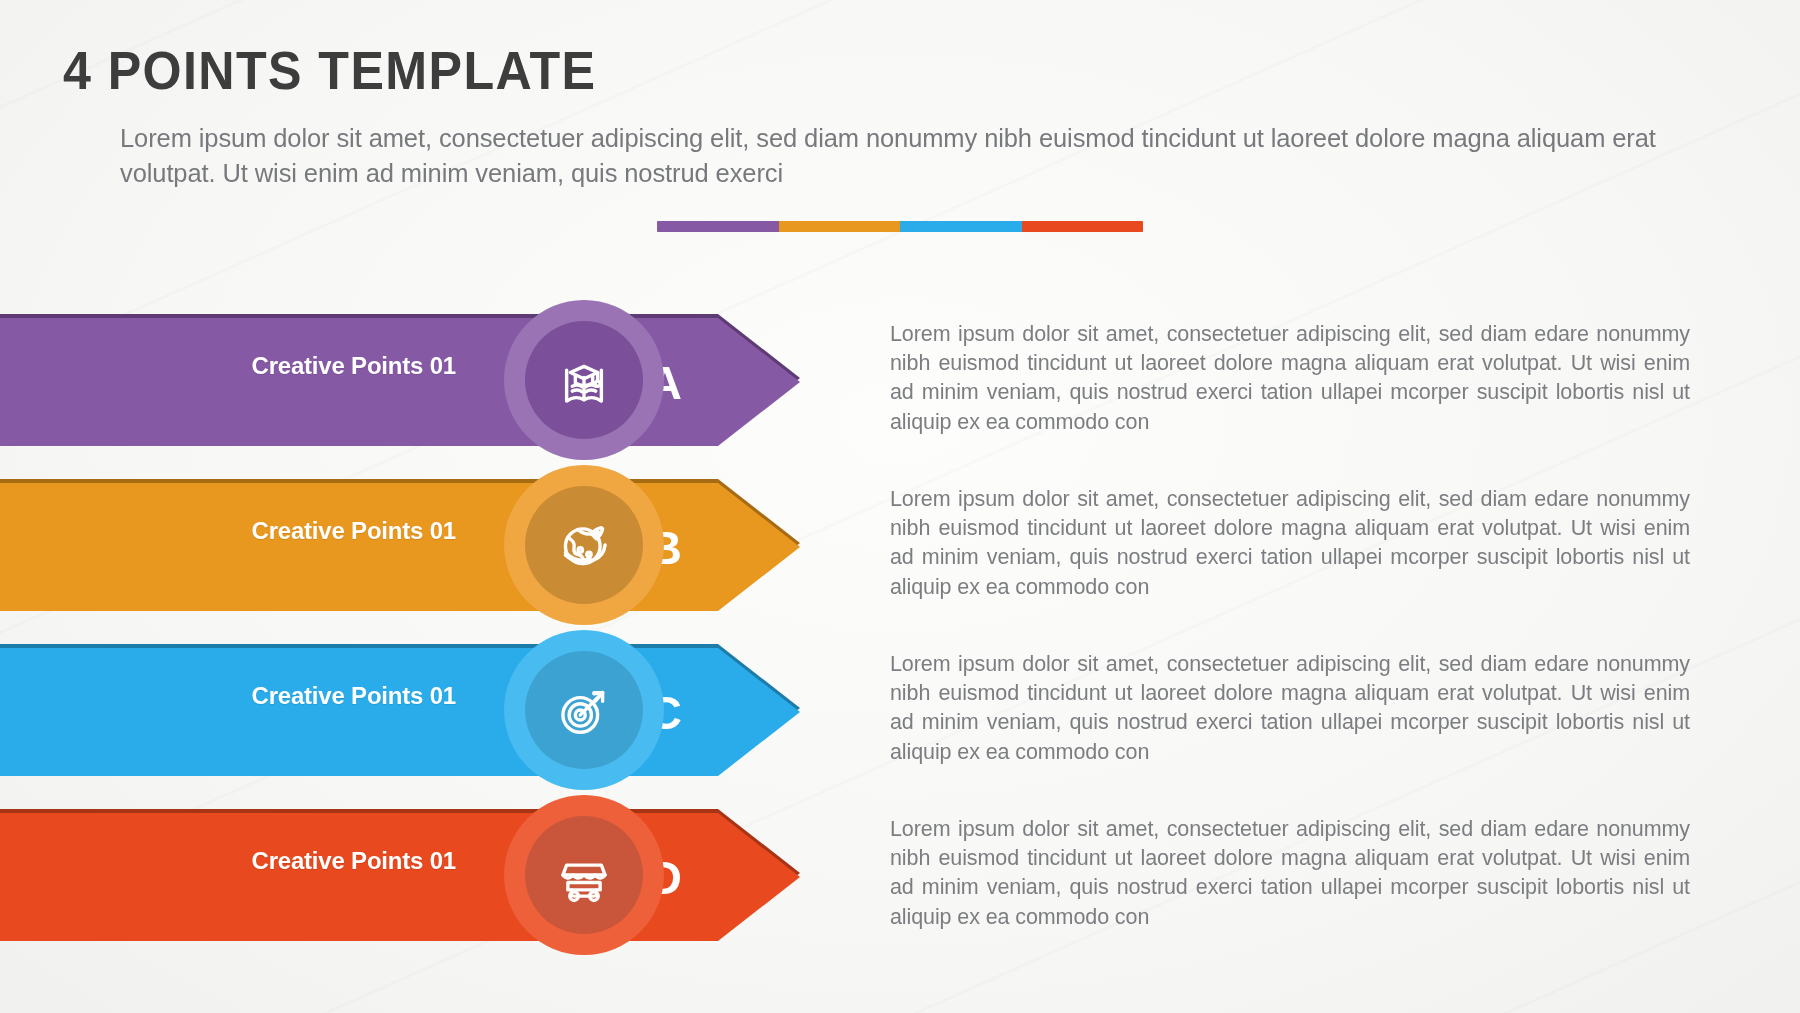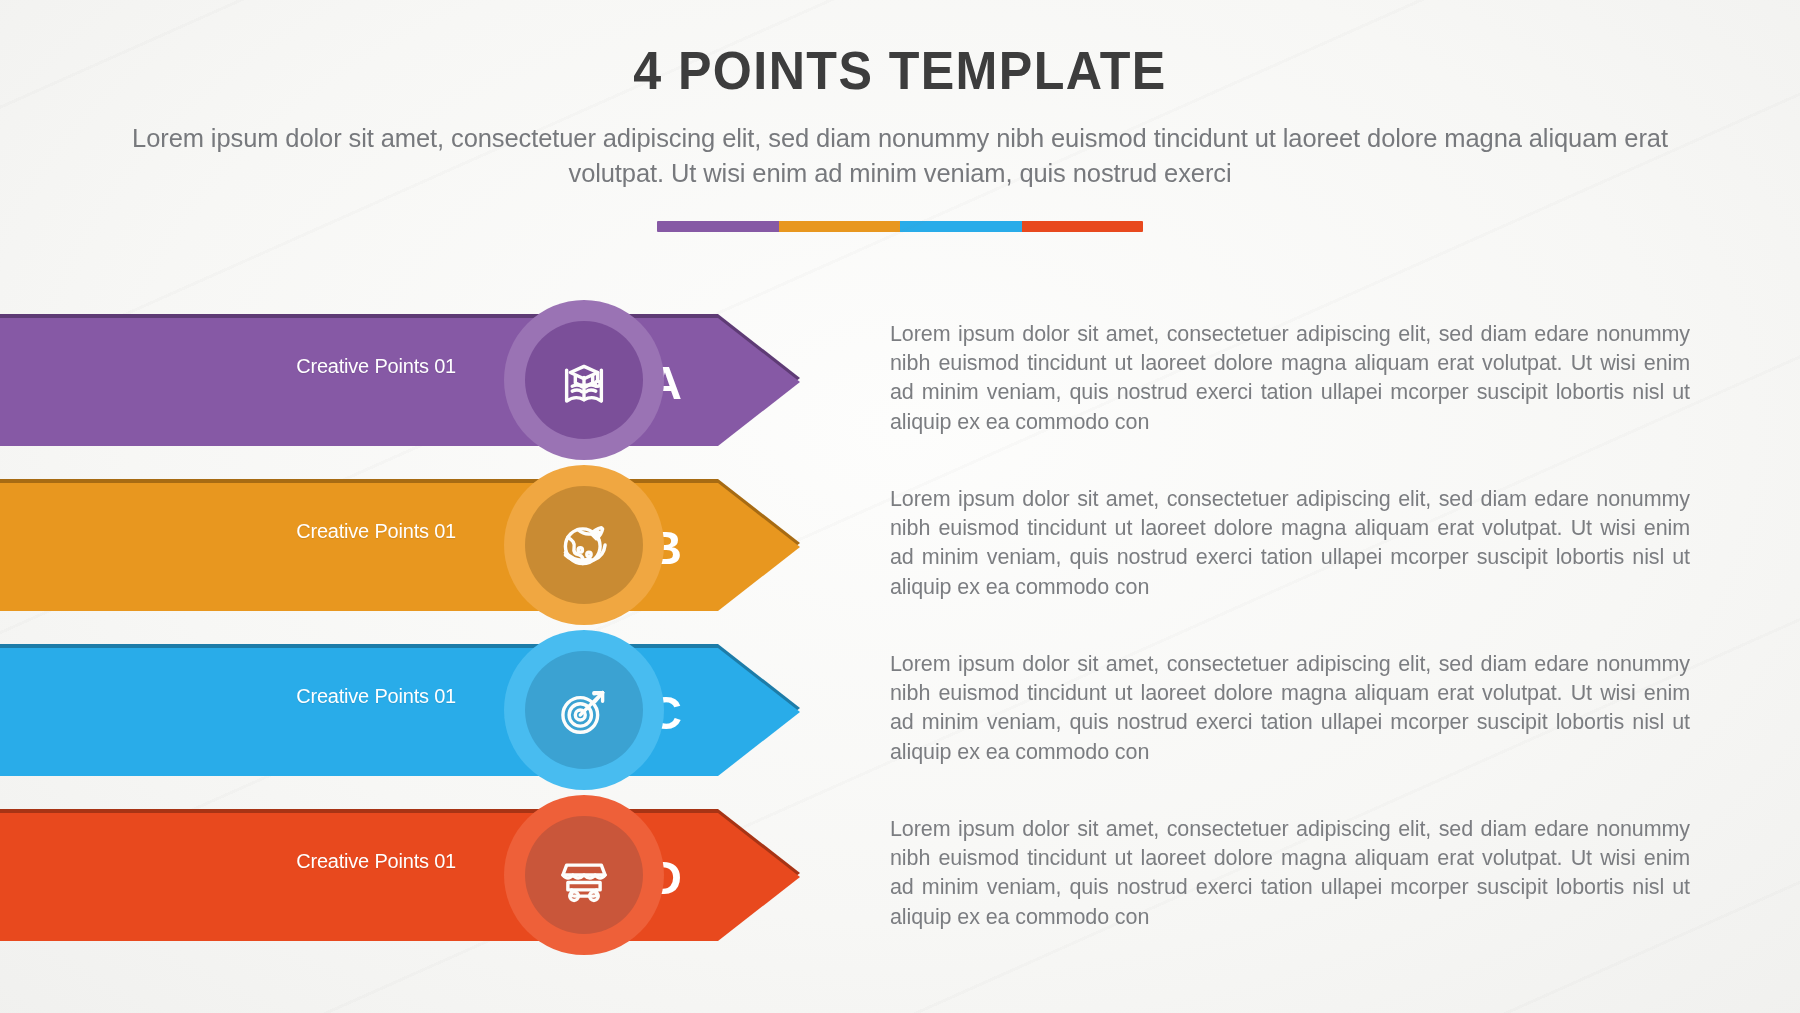--- a/index.html
+++ b/index.html
@@ -13,21 +13,20 @@
   body {
     font-family: "Liberation Sans", sans-serif;
     background:
       radial-gradient(ellipse 1400px 900px at 50% 42%, #fdfdfc 0%, #f7f7f5 55%, #efefed 100%);
     position: relative;
   }
 
   
   .header {
     padding-top: 42px;
-    text-align: center;
   }
 
   .page-title {
     font-family: "Liberation Sans Narrow", "Liberation Sans", sans-serif;
     font-size: 54px;
     font-weight: bold;
     letter-spacing: 1.5px;
     color: #3d3d3d;
     line-height: 1.05;
     transform: scaleX(0.93);
@@ -102,22 +101,22 @@
     position: absolute;
     left: 0;
     top: 0;
     width: 468px;
     height: 96px;
     display: flex;
     align-items: center;
     justify-content: flex-end;
     padding-right: 12px;
     color: #ffffff;
-    font-size: 20px;
-    font-weight: normal;
+    font-size: 24px;
+    font-weight: bold;
     letter-spacing: -0.2px;
     white-space: nowrap;
     text-shadow: 0 1px 1px rgba(0,0,0,.10);
   }
 
   .bar-letter {
     position: absolute;
     left: 648px;
     top: 0;
     height: 128px;

